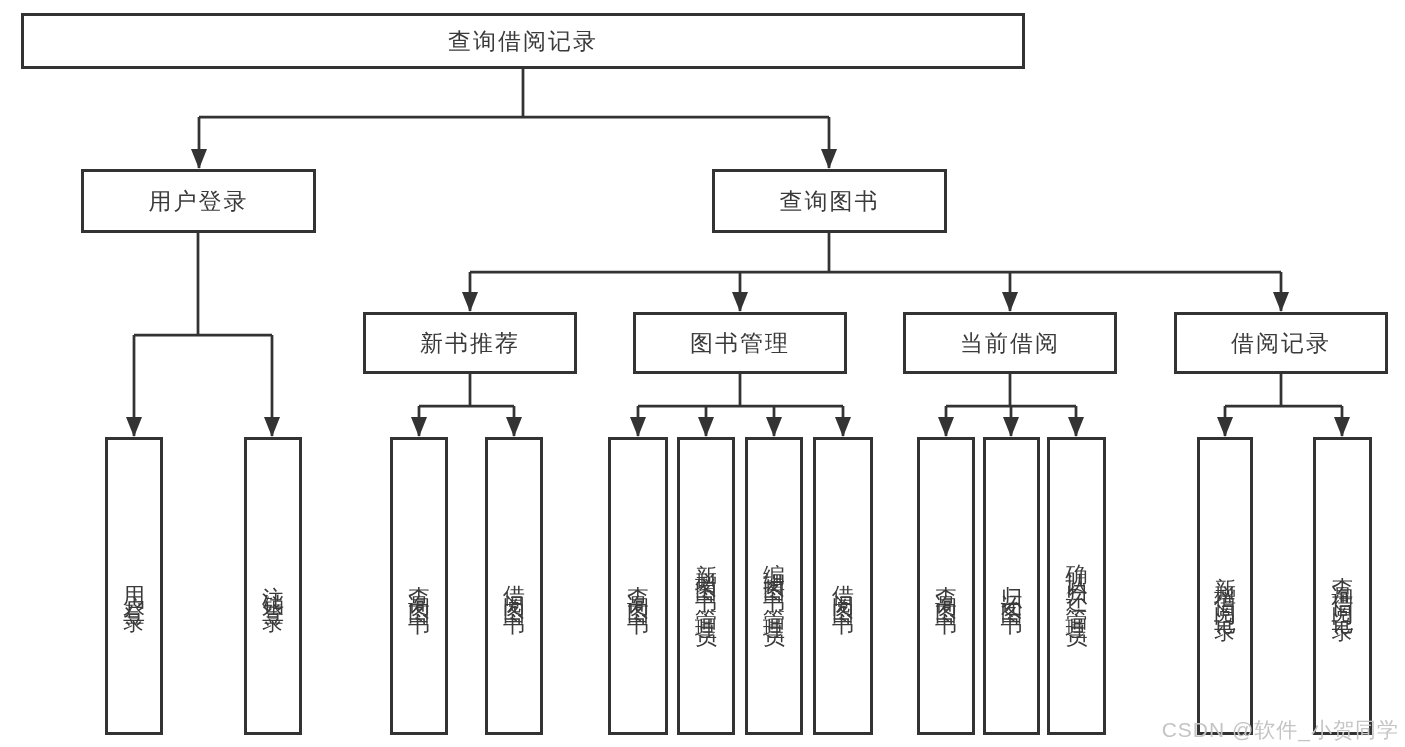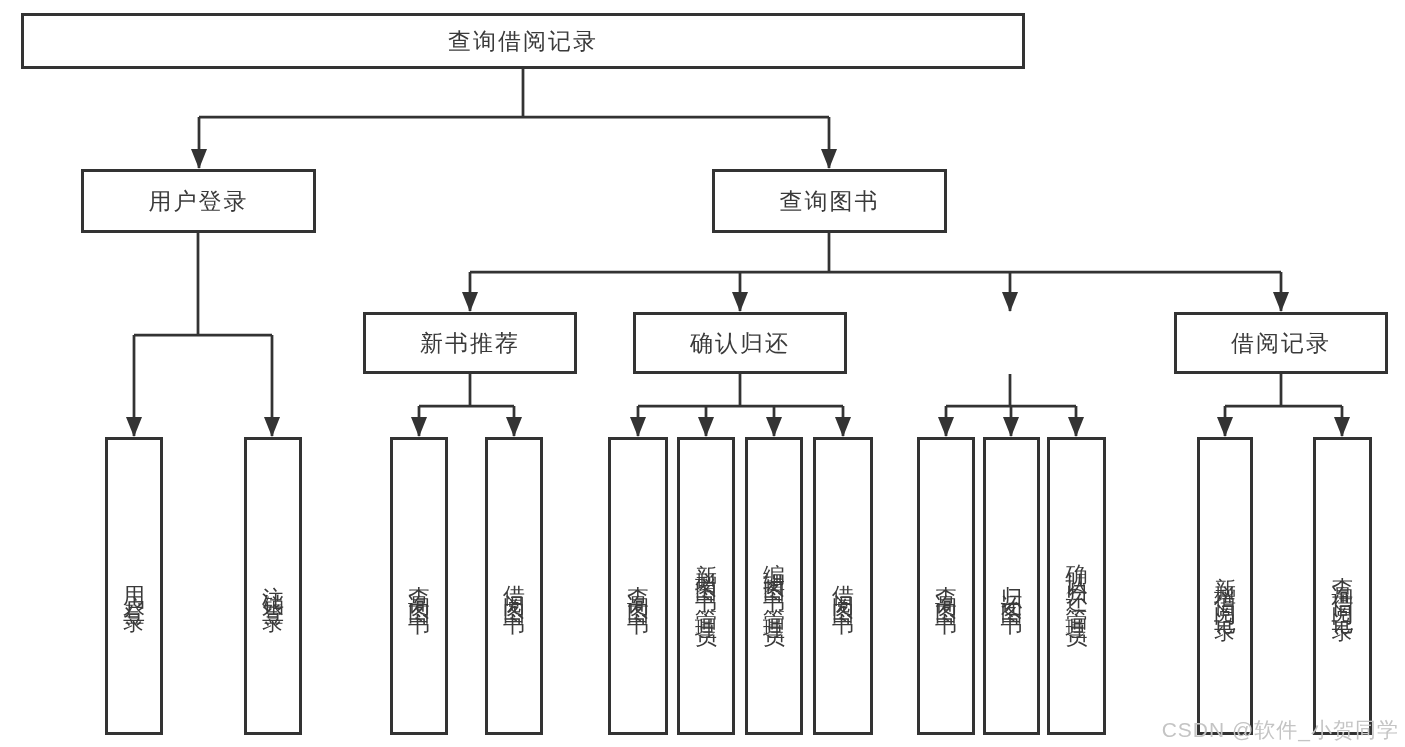--- a/index.html
+++ b/index.html
@@ -106,21 +106,22 @@
     <line x1="1225" y1="406" x2="1225" y2="436" marker-end="url(#arr)"></line>
     <line x1="1342" y1="406" x2="1342" y2="436" marker-end="url(#arr)"></line>
   </svg>
 
   <div class="node" style="left:21px;top:13px;width:1004px;height:56px;">查询借阅记录</div>
 
   <div class="node" style="left:81px;top:169px;width:235px;height:64px;">用户登录</div>
   <div class="node" style="left:712px;top:169px;width:235px;height:64px;">查询图书</div>
 
   <div class="node" style="left:363px;top:312px;width:214px;height:62px;">新书推荐</div>
-  <div class="node" style="left:633px;top:312px;width:214px;height:62px;">确认归还</div>
+  <div class="node" style="left:633px;top:312px;width:214px;height:62px;">图书管理</div>
+  <div class="node" style="left:903px;top:312px;width:214px;height:62px;">当前借阅</div>
   <div class="node" style="left:1174px;top:312px;width:214px;height:62px;">借阅记录</div>
 
   <div class="leaf" style="left:105px;">用户登录</div>
   <div class="leaf" style="left:244px;">注销登录</div>
 
   <div class="leaf" style="left:390px;">查询图书</div>
   <div class="leaf" style="left:485px;">借阅图书</div>
 
   <div class="leaf" style="left:608px;width:60px;">查询图书</div>
   <div class="leaf" style="left:677px;">新增图书（管理员）</div>

